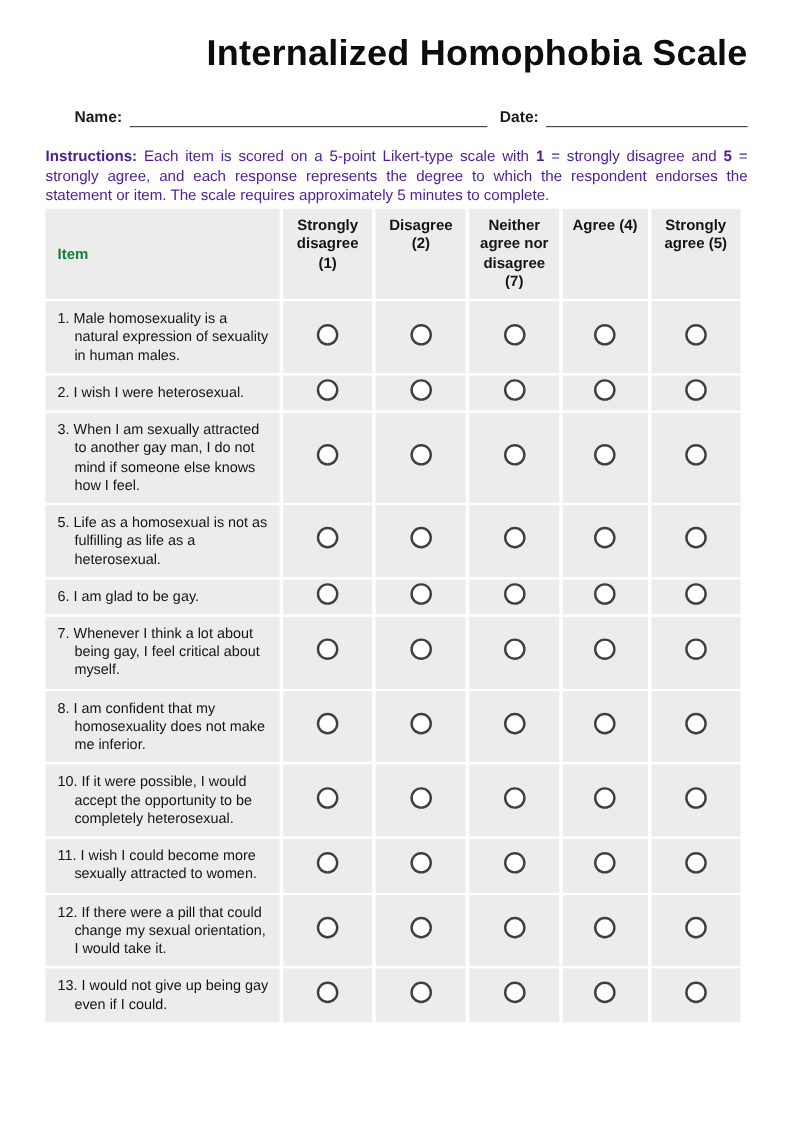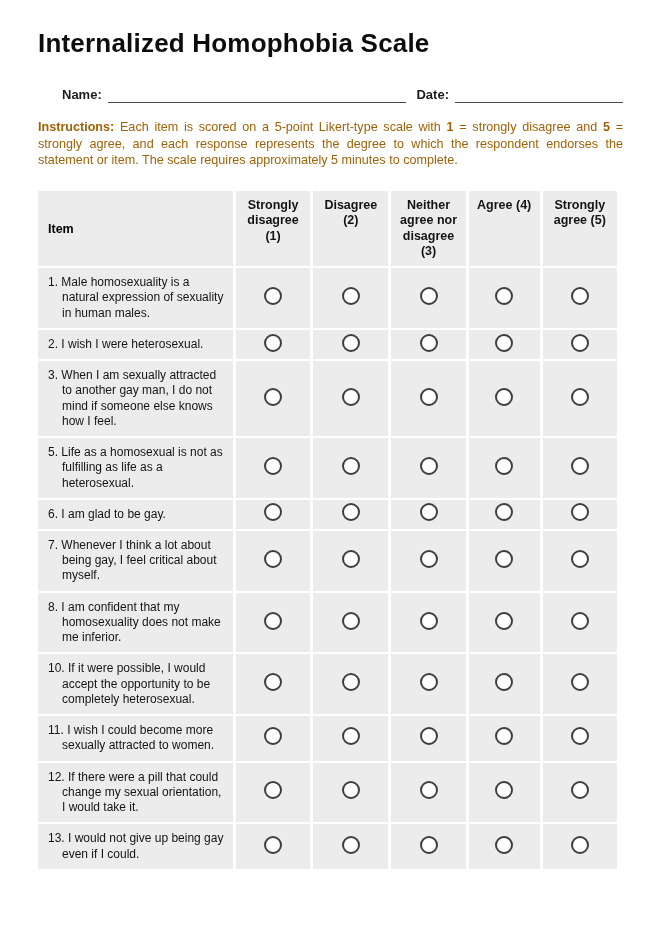--- a/index.html
+++ b/index.html
@@ -10,22 +10,22 @@
     -webkit-font-smoothing: antialiased;
   }
   .page {
     width: 661px;
     min-height: 935px;
     margin: 0 auto;
     background: #ffffff;
     padding: 20px 38px 22px 38px;
   }
   .title {
-    text-align: left;
-    font-size: 26px;
+    text-align: right;
+    font-size: 30px;
     font-weight: bold;
     color: #0d0d0d;
     margin: 8px 0 28px 0;
     letter-spacing: 0.2px;
   }
   .fields-row {
     display: flex;
     align-items: flex-end;
     font-size: 13px;
     font-weight: bold;
@@ -37,41 +37,40 @@
     border-bottom: 1px solid #4a4a4a;
     height: 15px;
     display: inline-block;
   }
   .name-line { flex: 1; margin: 0 10px 0 6px; }
   .date-line { width: 168px; margin-left: 6px; }
   .instructions {
     font-size: 12.6px;
     line-height: 1.33;
     text-align: justify;
-    margin-bottom: 20px;
-    color: #a16207;
+    color: #4c1d95;
   }
   .instructions b { font-weight: bold; }
   .likert-table {
     width: 100%;
     border-collapse: separate;
     border-spacing: 3px 2px;
     margin: 0 -3px;
   }
   .likert-table th, .likert-table td {
     background: #ececec;
   }
   .item-header {
     width: 222px;
     text-align: left;
     vertical-align: middle;
     font-size: 12.5px;
     font-weight: bold;
     padding: 8px 8px 8px 10px;
-    color: #000000;
+    color: #15803d;
   }
   .col-header {
     width: 80px;
     vertical-align: top;
     text-align: center;
     font-size: 12.5px;
     font-weight: bold;
     line-height: 1.22;
     padding: 7px 3px;
     color: #141414;
@@ -114,21 +113,21 @@
 
   <p class="instructions"><b>Instructions:</b><span> Each item is scored on a 5-point Likert-type scale with </span><b>1</b><span> = strongly disagree and </span><b>5</b><span> = strongly agree, and each response represents the degree to which the respondent endorses the statement or item. The scale requires approximately 5 minutes to complete.</span></p>
 
   <table class="likert-table">
     <thead>
       <tr>
         <th class="item-header">Item</th>
 
       <th class="col-header">Strongly disagree (1)</th>
           <th class="col-header">Disagree (2)</th>
-          <th class="col-header">Neither agree nor disagree (3)</th>
+          <th class="col-header">Neither agree nor disagree (7)</th>
           <th class="col-header">Agree (4)</th>
           <th class="col-header">Strongly agree (5)</th>
         </tr>
     </thead>
     <tbody>
 
     <tr>
           <td class="item-cell">1. Male homosexuality is a natural expression of sexuality in human males.</td>
           <td class="choice-cell"><span class="radio-circle"></span></td>
           <td class="choice-cell"><span class="radio-circle"></span></td>

